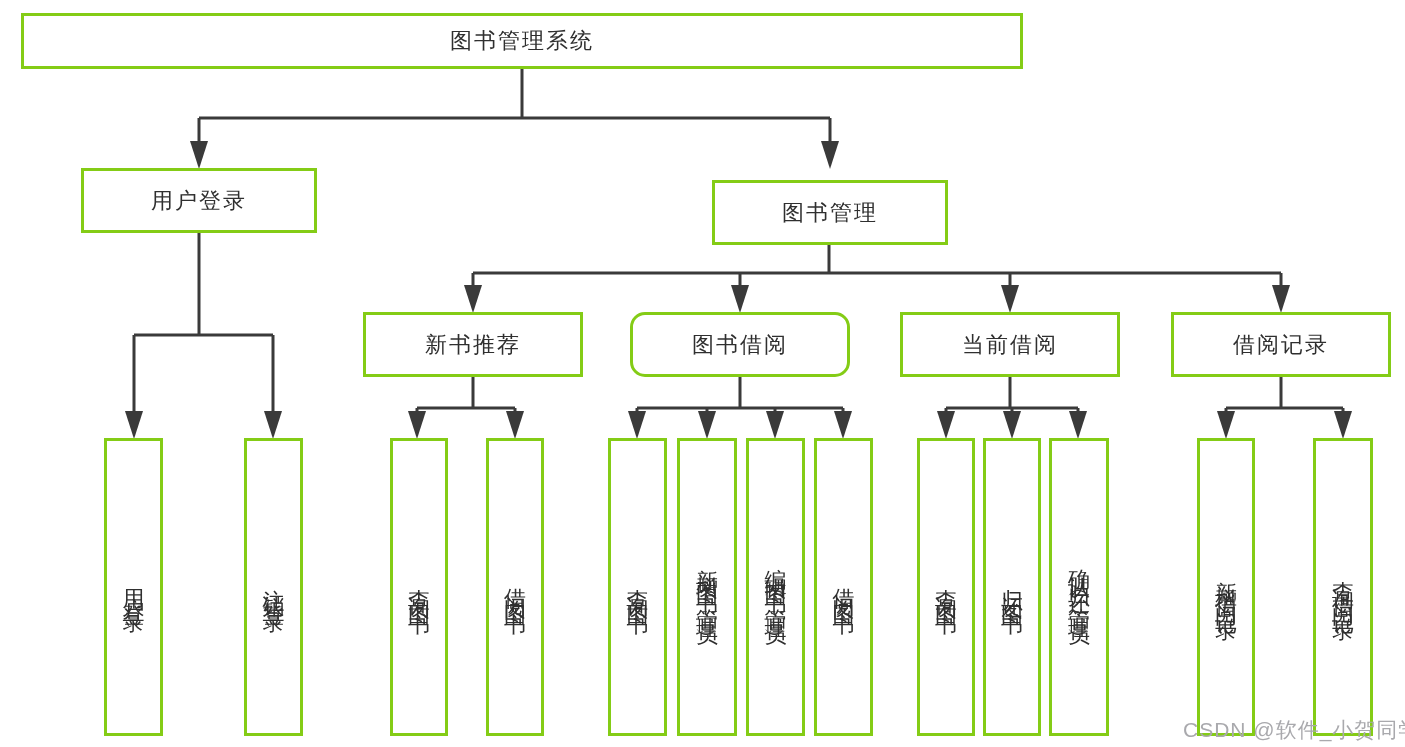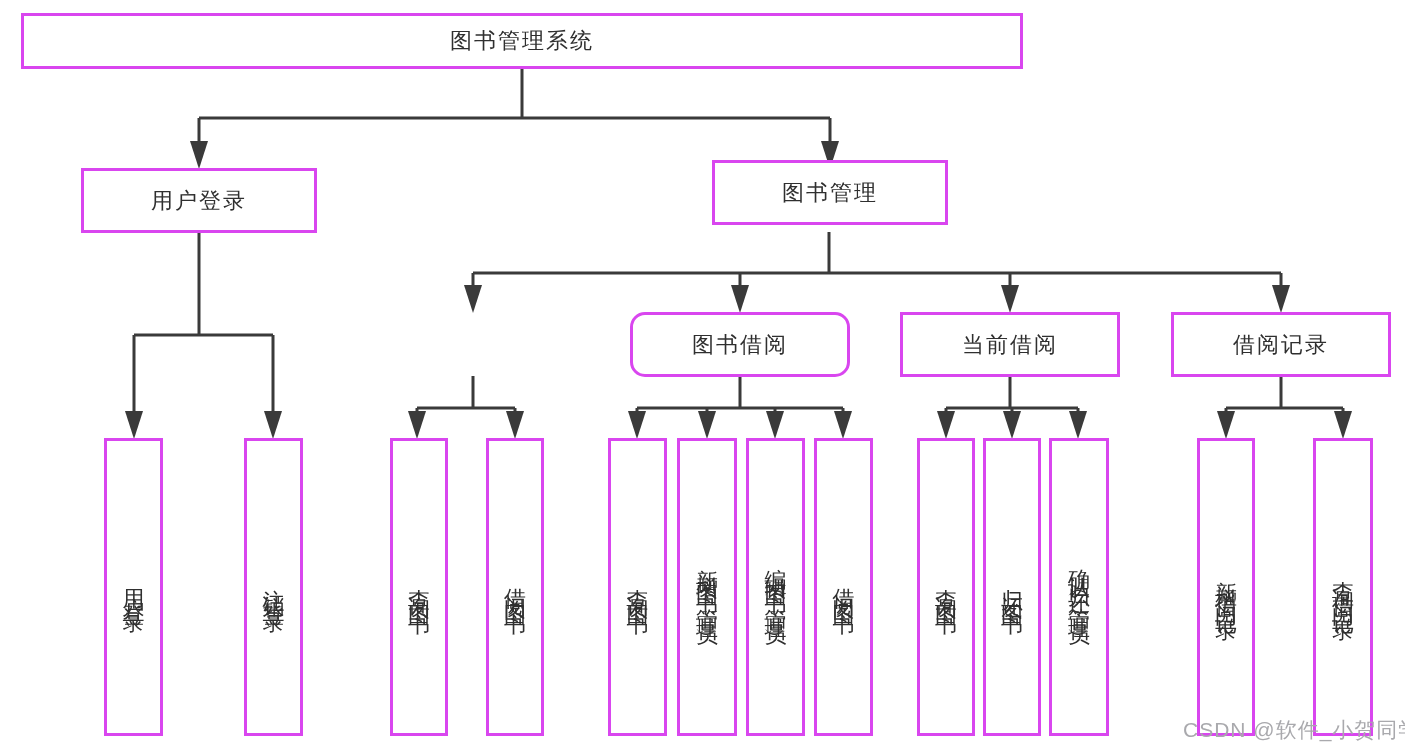--- a/index.html
+++ b/index.html
@@ -7,21 +7,21 @@
     position:relative;
     width:1405px; height:747px;
     background:#ffffff;
     font-family:"Liberation Sans", sans-serif;
     overflow:hidden;
   }
   .connectors { position:absolute; left:0; top:0; z-index:0; }
   .node {
     position:absolute;
     box-sizing:border-box;
-    border:3px solid #d946ef;
+    border:3px solid #84cc16;
     background:#ffffff;
     display:flex;
     align-items:center;
     justify-content:center;
     color:#2f2f2f;
     font-size:22px;
     z-index:1;
   }
   .h-node { letter-spacing:2px; }
   .v-node span {
@@ -89,24 +89,27 @@
     </g>
   </svg>
 
   <div class="node h-node" style="left:21px; top:13px; width:1002px; height:56px;">
     <span>图书管理系统</span>
   </div>
 
   <div class="node h-node" style="left:81px; top:168px; width:236px; height:65px;">
     <span>用户登录</span>
   </div>
-  <div class="node h-node" style="left:712px; top:160px; width:236px; height:65px;">
+  <div class="node h-node" style="left:712px; top:180px; width:236px; height:65px;">
     <span>图书管理</span>
   </div>
 
+  <div class="node h-node" style="left:363px; top:312px; width:220px; height:65px;">
+    <span>新书推荐</span>
+  </div>
   <div class="node h-node" style="left:630px; top:312px; width:220px; height:65px;border-radius:15px;">
     <span>图书借阅</span>
   </div>
   <div class="node h-node" style="left:900px; top:312px; width:220px; height:65px;justify-content:center;">
     <span>当前借阅</span>
   </div>
   <div class="node h-node" style="left:1171px; top:312px; width:220px; height:65px;">
     <span>借阅记录</span>
   </div>
 

